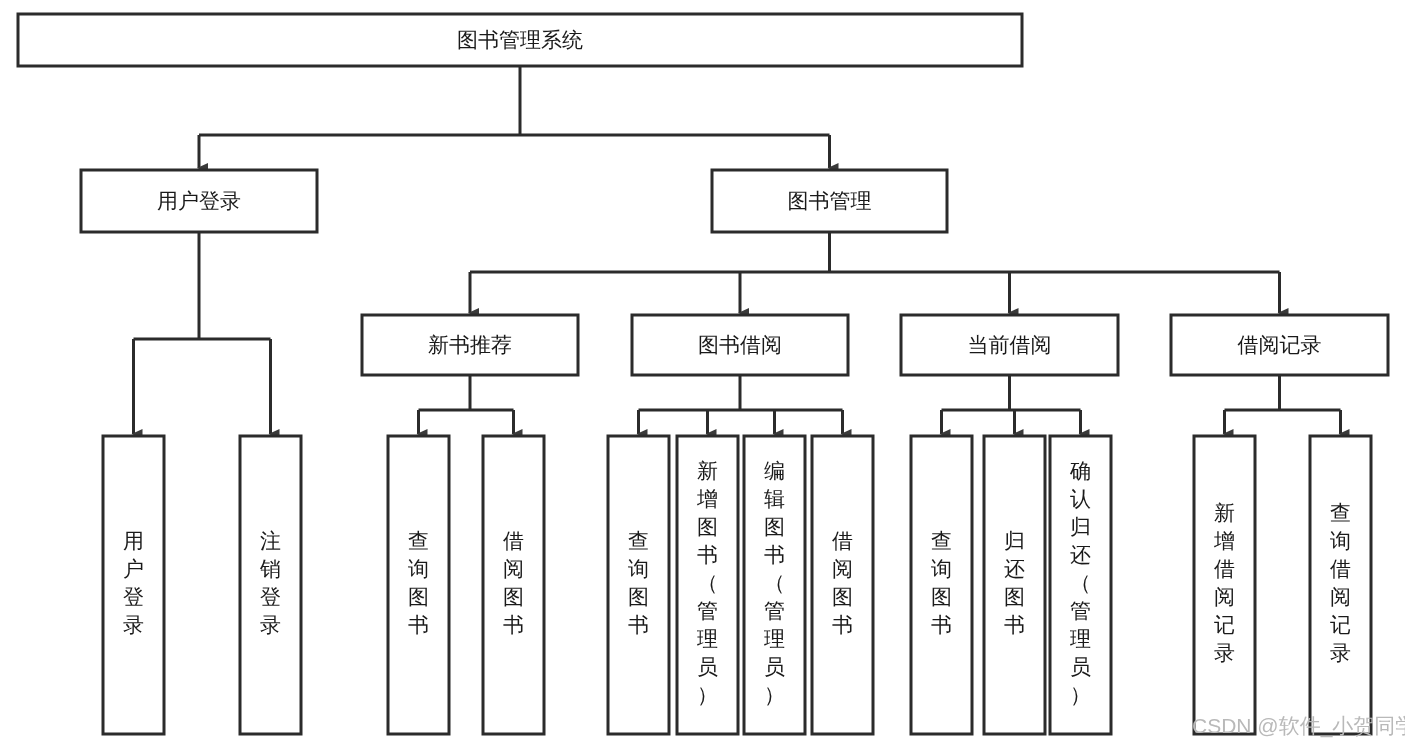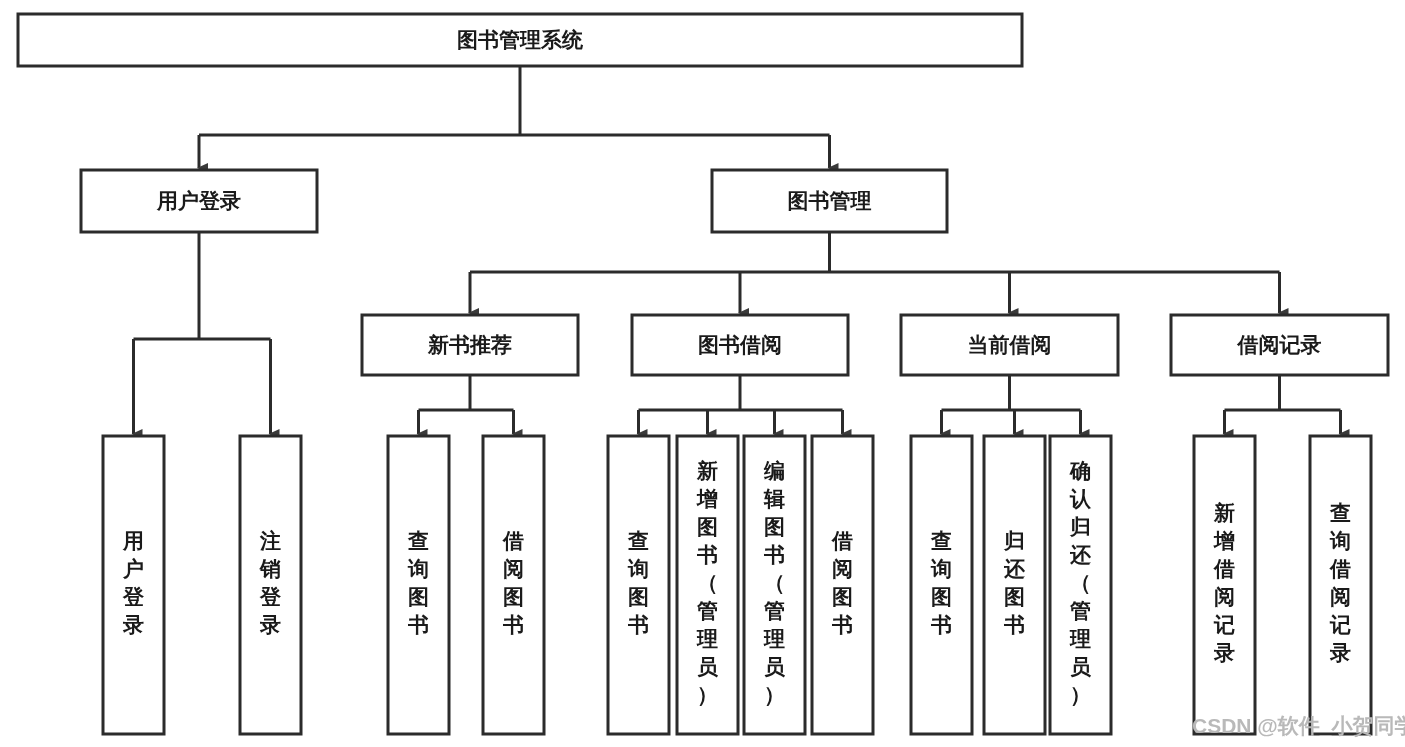--- a/index.html
+++ b/index.html
@@ -13,21 +13,20 @@
     font-family: "Liberation Sans", "DejaVu Sans", sans-serif;
     overflow: hidden;
     position: relative;
   }
   #diagram-root {
     position: absolute;
     left: 0;
     top: 0;
     width: 1405px;
     height: 747px;
-    font-weight: bold;
   }
   svg {
     display: block;
   }
   .node-box {
     fill: #ffffff;
     stroke: #2b2b2b;
     stroke-width: 3;
   }
   .node-label-h {

